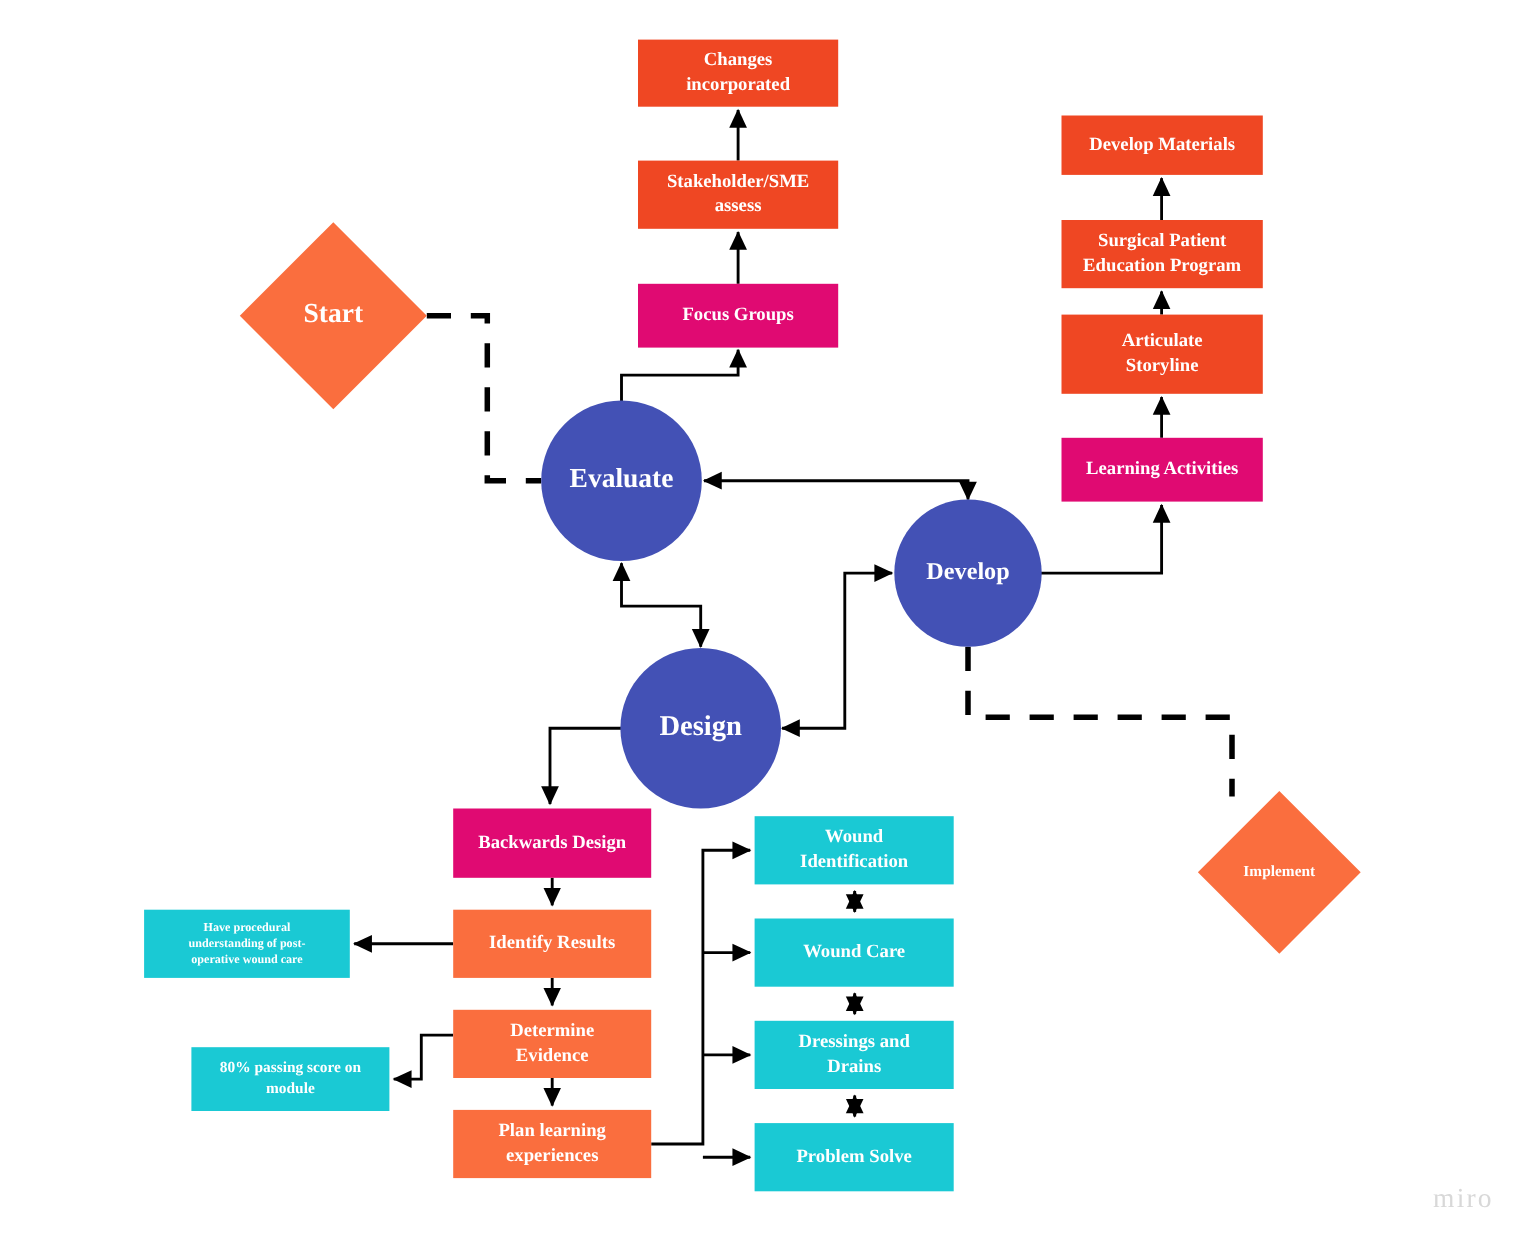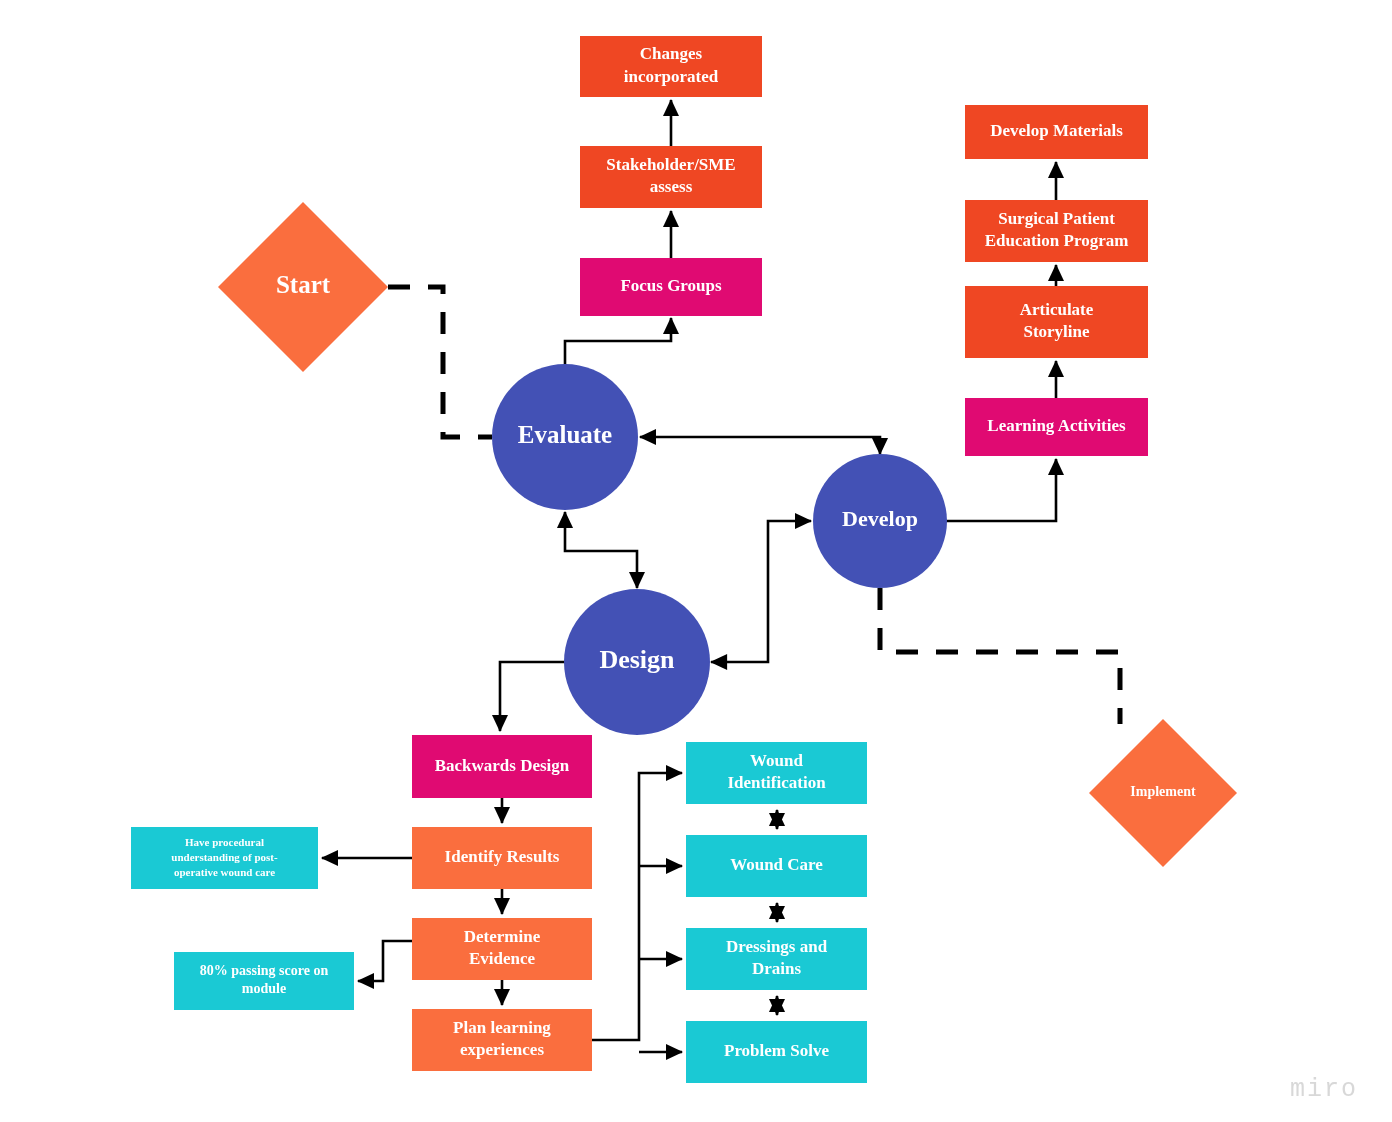--- a/index.html
+++ b/index.html
@@ -36,21 +36,21 @@
     fill: none;
     stroke: #000000;
     stroke-width: 5;
     stroke-dasharray: 22 18;
     stroke-linecap: butt;
   }
   .watermark {
     position: absolute;
     right: 34px;
     bottom: 18px;
-    font-family: Liberation Mono, monospace;
+    font-family: Liberation Serif, serif;
     font-size: 25px;
     letter-spacing: 2px;
     color: #d8d8d8;
     user-select: none;
   }
 </style>
 </head>
 <body>
 
 <svg id="canvas" viewBox="0 0 1392 1122">

